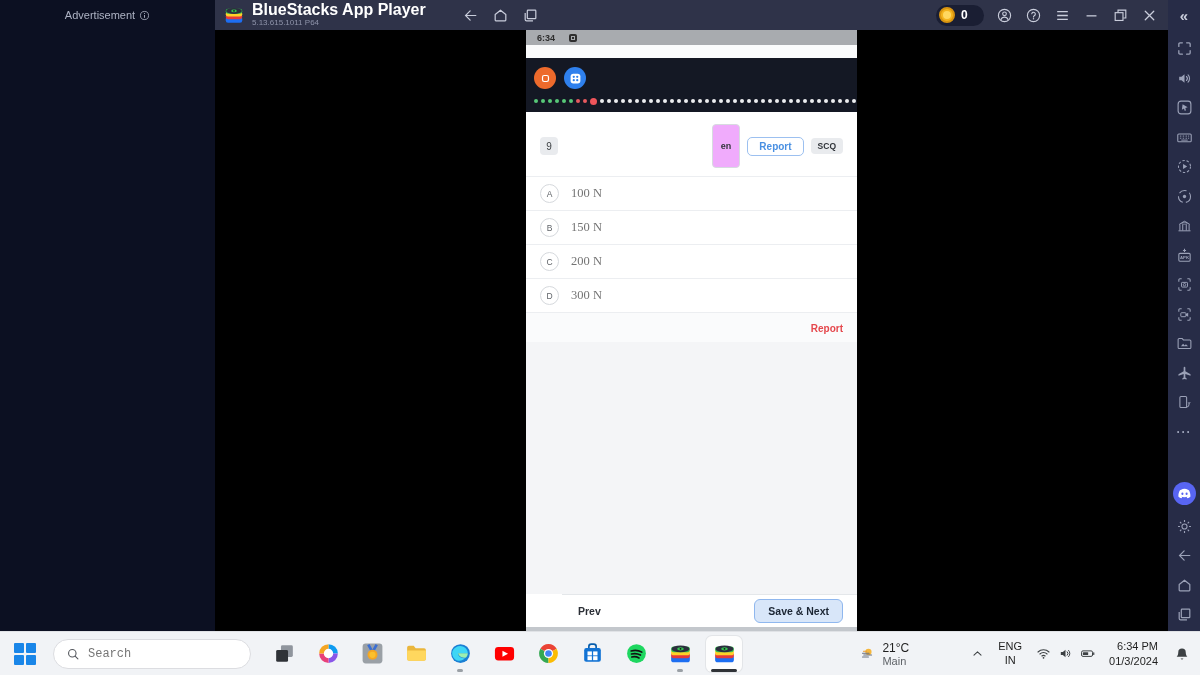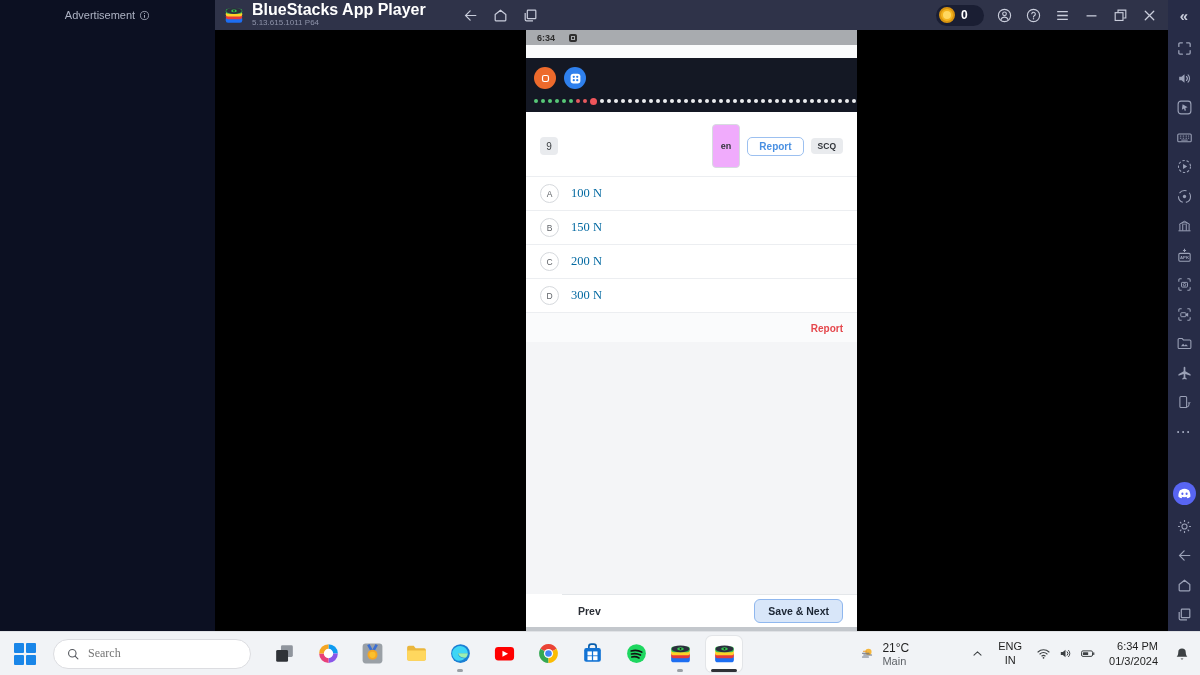--- a/index.html
+++ b/index.html
@@ -68,21 +68,21 @@
               font-size:10px; font-weight:bold; color:#4a90e2; cursor:pointer; }
   .q-type { background:#e9ebee; border-radius:4px; padding:3px 7px; font-size:8.5px;
             font-weight:bold; color:#30343a; }
   .q-text { font-family:"Liberation Serif", serif; font-size:12.8px; color:#24292f;
             line-height:1.5; text-align:justify; padding:6px 14px 10px 14px; }
   .q-options { display:flex; flex-direction:column; }
   .opt { display:flex; align-items:center; gap:12px; padding:7px 14px; border-top:1px solid #eceef1; cursor:pointer; }
   .opt-letter { width:19px; height:19px; border:1px solid #d6d9dd; border-radius:50%;
                 display:flex; align-items:center; justify-content:center; font-size:8.5px;
                 color:#5f6368; background:#fff; flex:0 0 auto; }
-  .opt-text { font-family:"Liberation Serif", serif; font-size:12.5px; color:#0369a1; }
+  .opt-text { font-family:"Liberation Serif", serif; font-size:12.5px; color:#737373; }
   .q-report { border-top:1px solid #eceef1; background:#fafbfc; text-align:right; padding:5px 14px 6px; }
   .q-report span { color:#e5484d; font-size:10px; font-weight:bold; cursor:pointer; }
   .q-filler { flex:1; background:#f4f5f7; }
   .q-footer { height:33px; background:#fff; border-top:1px solid #e4e7ea; display:flex;
               align-items:center; justify-content:space-between; padding:0 14px 0 16px;margin-left:36px; }
   .prev-btn { font-size:10.5px; font-weight:bold; color:#2b2f36; cursor:pointer; background:none; border:none;
               font-family:"Liberation Sans", sans-serif; }
   .save-next-btn { background:#d8e6f9; border:1.5px solid #8fb7ee; border-radius:6px;
                    padding:5px 13px; font-size:10.5px; font-weight:bold; color:#1b2533; cursor:pointer;
                    font-family:"Liberation Sans", sans-serif; }
@@ -104,21 +104,21 @@
 
   
   .taskbar { height:44px; background:#f1f3f6; border-top:1px solid #e0e2e6; display:flex;
              align-items:center; padding:0 10px 0 14px; gap:9px; }
   .win-logo { width:22px; height:22px; display:grid; grid-template-columns:1fr 1fr; gap:2px; cursor:pointer; }
   .win-logo span { background:#1a86e8; border-radius:1px; }
   .search-pill { width:198px; height:30px; background:#fff; border:1px solid #dcdde1; border-radius:16px;
                  display:flex; align-items:center; gap:8px; padding:0 12px; margin-left:8px; }
   .search-pill .ico { width:14px; height:14px; color:#55585e; }
   .search-pill input { border:none; outline:none; font-size:12px; color:#3c4043; width:130px;
-                       background:transparent; font-family:Liberation Serif, serif; }
+                       background:transparent; font-family:Liberation Mono, monospace; }
   .tb-apps { display:flex; align-items:center; gap:8px; margin-left:6px; }
   .tb-btn { width:36px; height:36px; border-radius:6px; display:flex; align-items:center;
             justify-content:center; position:relative; cursor:pointer; }
   .tb-btn .ico { width:25px; height:25px; }
   .tb-btn.active { background:#fdfdfd; box-shadow:0 0 0 1px #e3e5e8; }
   .run-dot { position:absolute; bottom:0px; left:50%; transform:translateX(-50%);
              width:6px; height:3px; border-radius:2px; background:#9aa0a6; }
   .tb-btn.active .run-dot { width:26px; background:#2f3237; }
   .tray { margin-left:auto; display:flex; align-items:center; gap:14px; }
   .weather { display:flex; align-items:center; gap:7px; margin-right:48px; cursor:pointer; }

